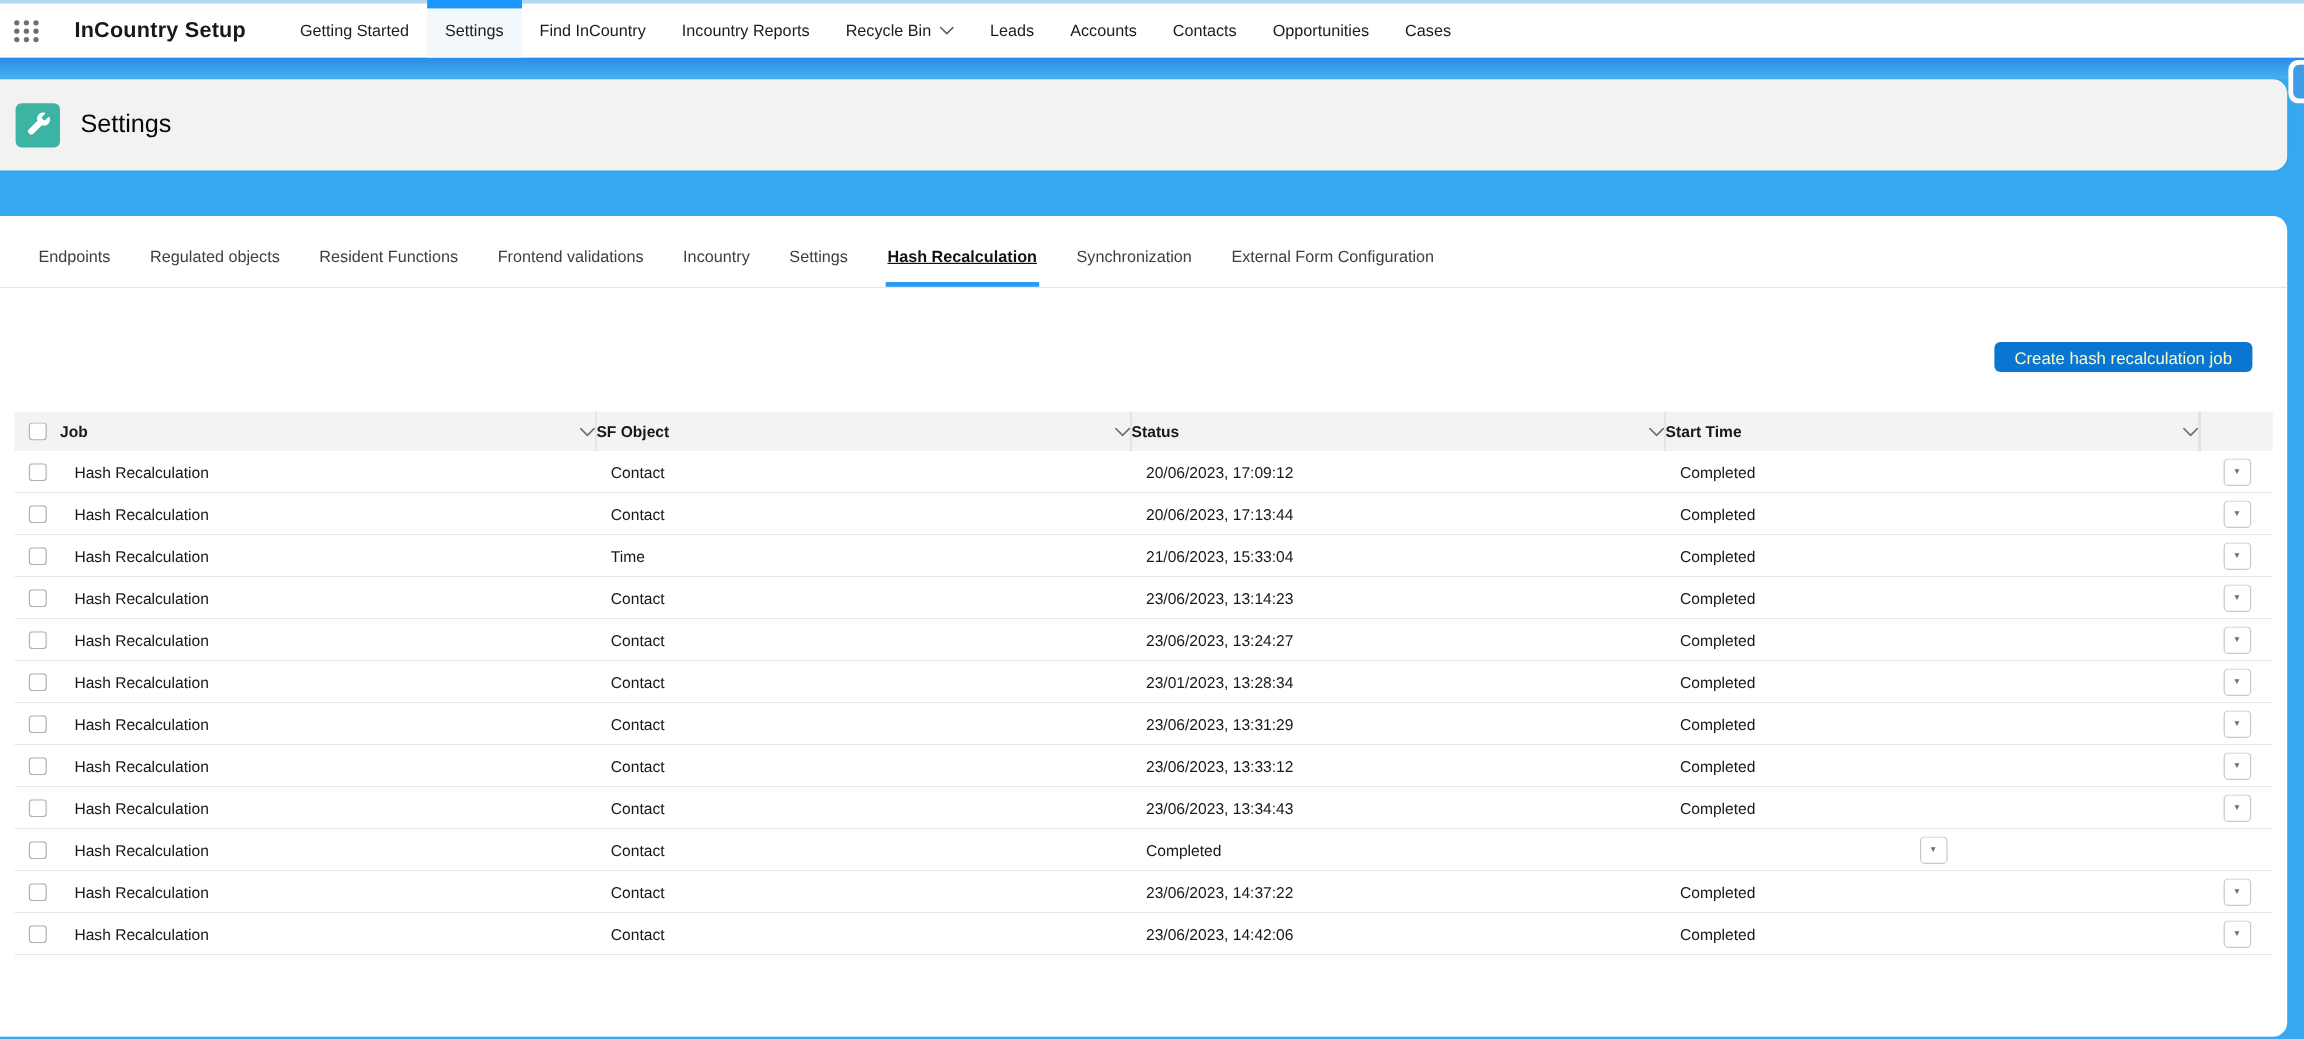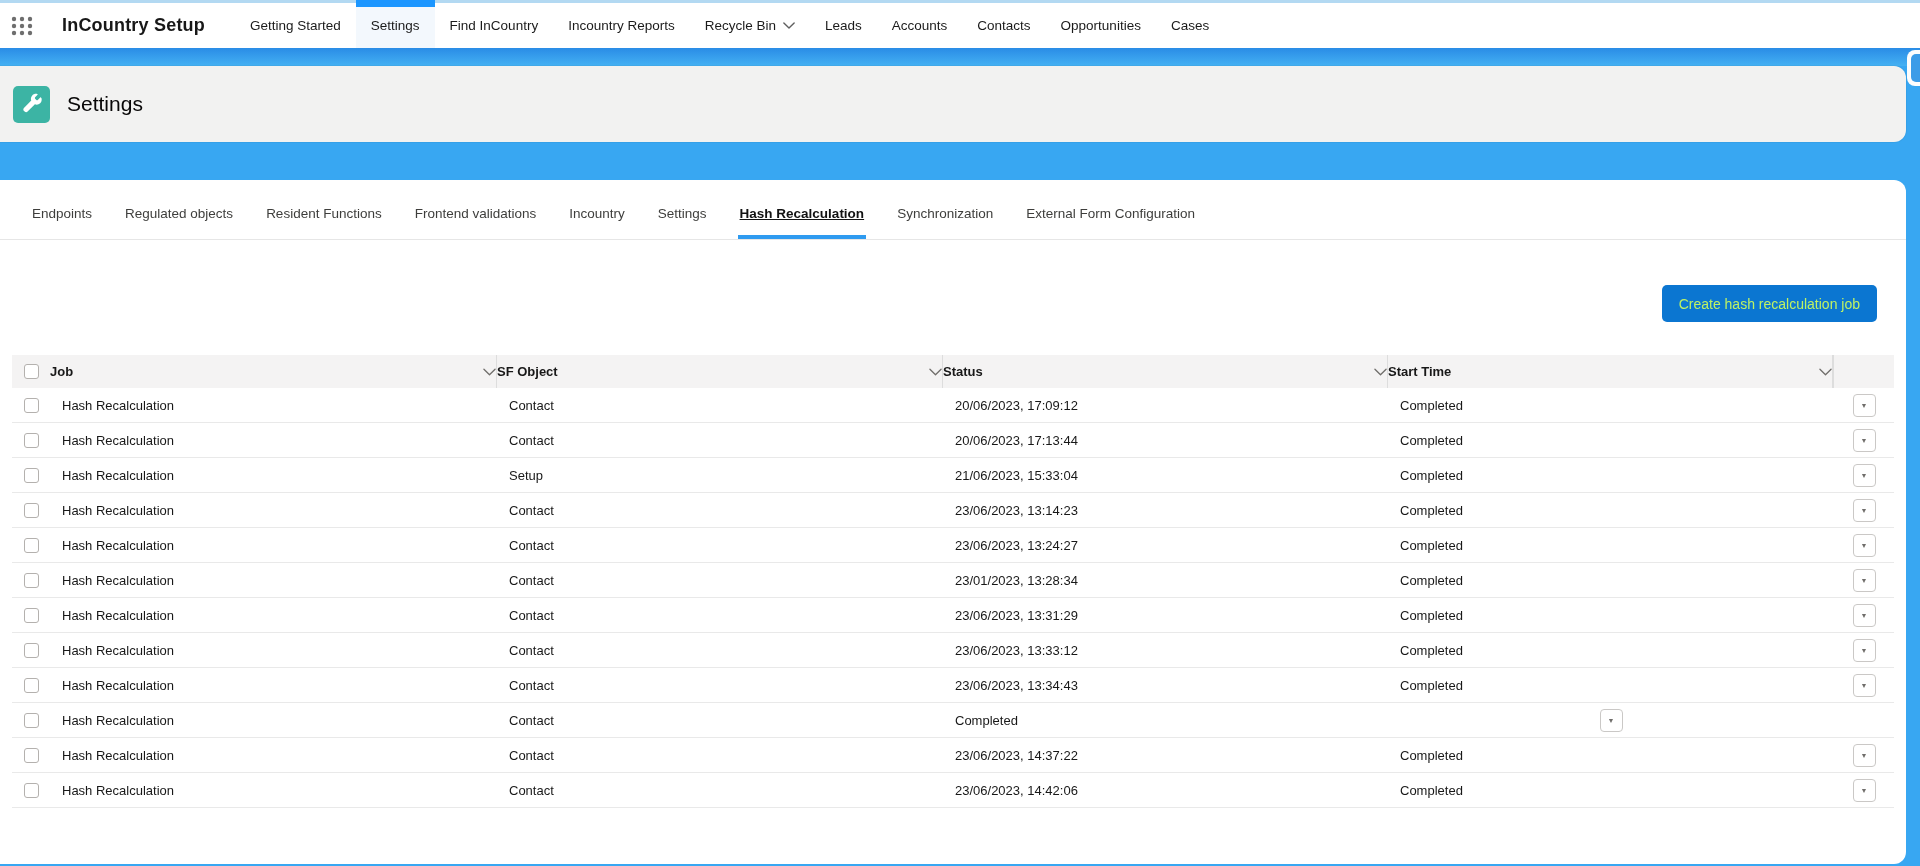--- a/index.html
+++ b/index.html
@@ -26,21 +26,21 @@
   .obj-icon svg { width:22px; height:22px; }
   .page-title { font-size:21px; color:#080707; margin-left:17px; }
 
   
   .content-card { position:absolute; top:180px; left:0; width:1906px; height:684px; background:#fff; border-radius:0 12px 12px 0; }
   .tabbar { display:flex; gap:29px; padding:0 0 0 30px; height:60px; align-items:flex-end; border-bottom:1px solid #e6e6e6; }
   .subtab { position:relative; font-size:13.5px; color:#3e3e3c; padding:0 2px 18px 2px; cursor:pointer; white-space:nowrap; }
   .subtab.active { font-weight:bold; color:#121212; text-decoration:underline; padding-bottom:14px; border-bottom:4px solid #2f9bf0; }
 
   .toolbar { display:flex; justify-content:flex-end; padding:45px 29px 0 0; }
-  .btn-primary { background:#0b76d1; color:#bef264; border:none; border-radius:5px; height:37px; padding:0 17px; font-size:14px; font-family:inherit; cursor:pointer; }
+  .btn-primary { background:#0b76d1; color:#fef9c3; border:none; border-radius:5px; height:25px; padding:0 17px; font-size:14px; font-family:inherit; cursor:pointer; }
 
   
   .dtable { margin:33px 12px 0 12px; font-size:13px; }
   .thead, .trow { display:grid; grid-template-columns:38px 447px 446px 445px 445px 61px; align-items:center; }
   .thead { background:#f4f3f3; height:33px; font-weight:bold; }
   .trow { height:35px; border-bottom:1px solid #e9e9e9; background:#fff; }
   .cell { padding-left:12px; overflow:hidden; white-space:nowrap; }
   .hcell { display:flex; align-items:center; justify-content:space-between; height:33px; border-right:1px solid #ddd; cursor:pointer; }
   .thead .cb-cell { border-right:none; }
   .chev { width:13px; height:8px; flex:0 0 auto; }
@@ -202,21 +202,21 @@
             <button class="row-action">
               <span>▼</span>
             </button>
           </div>
       </div>
       <div class="trow">
         <div class="cell cb-cell">
             <span class="checkbox"></span>
           </div>
         <div class="cell">Hash Recalculation</div>
-        <div class="cell">Setup</div>
+        <div class="cell">Time</div>
         <div class="cell">21/06/2023, 15:33:04</div>
         <div class="cell">Completed</div>
         <div class="cell action-cell">
             <button class="row-action">
               <span>▼</span>
             </button>
           </div>
       </div>
       <div class="trow">
         <div class="cell cb-cell">

